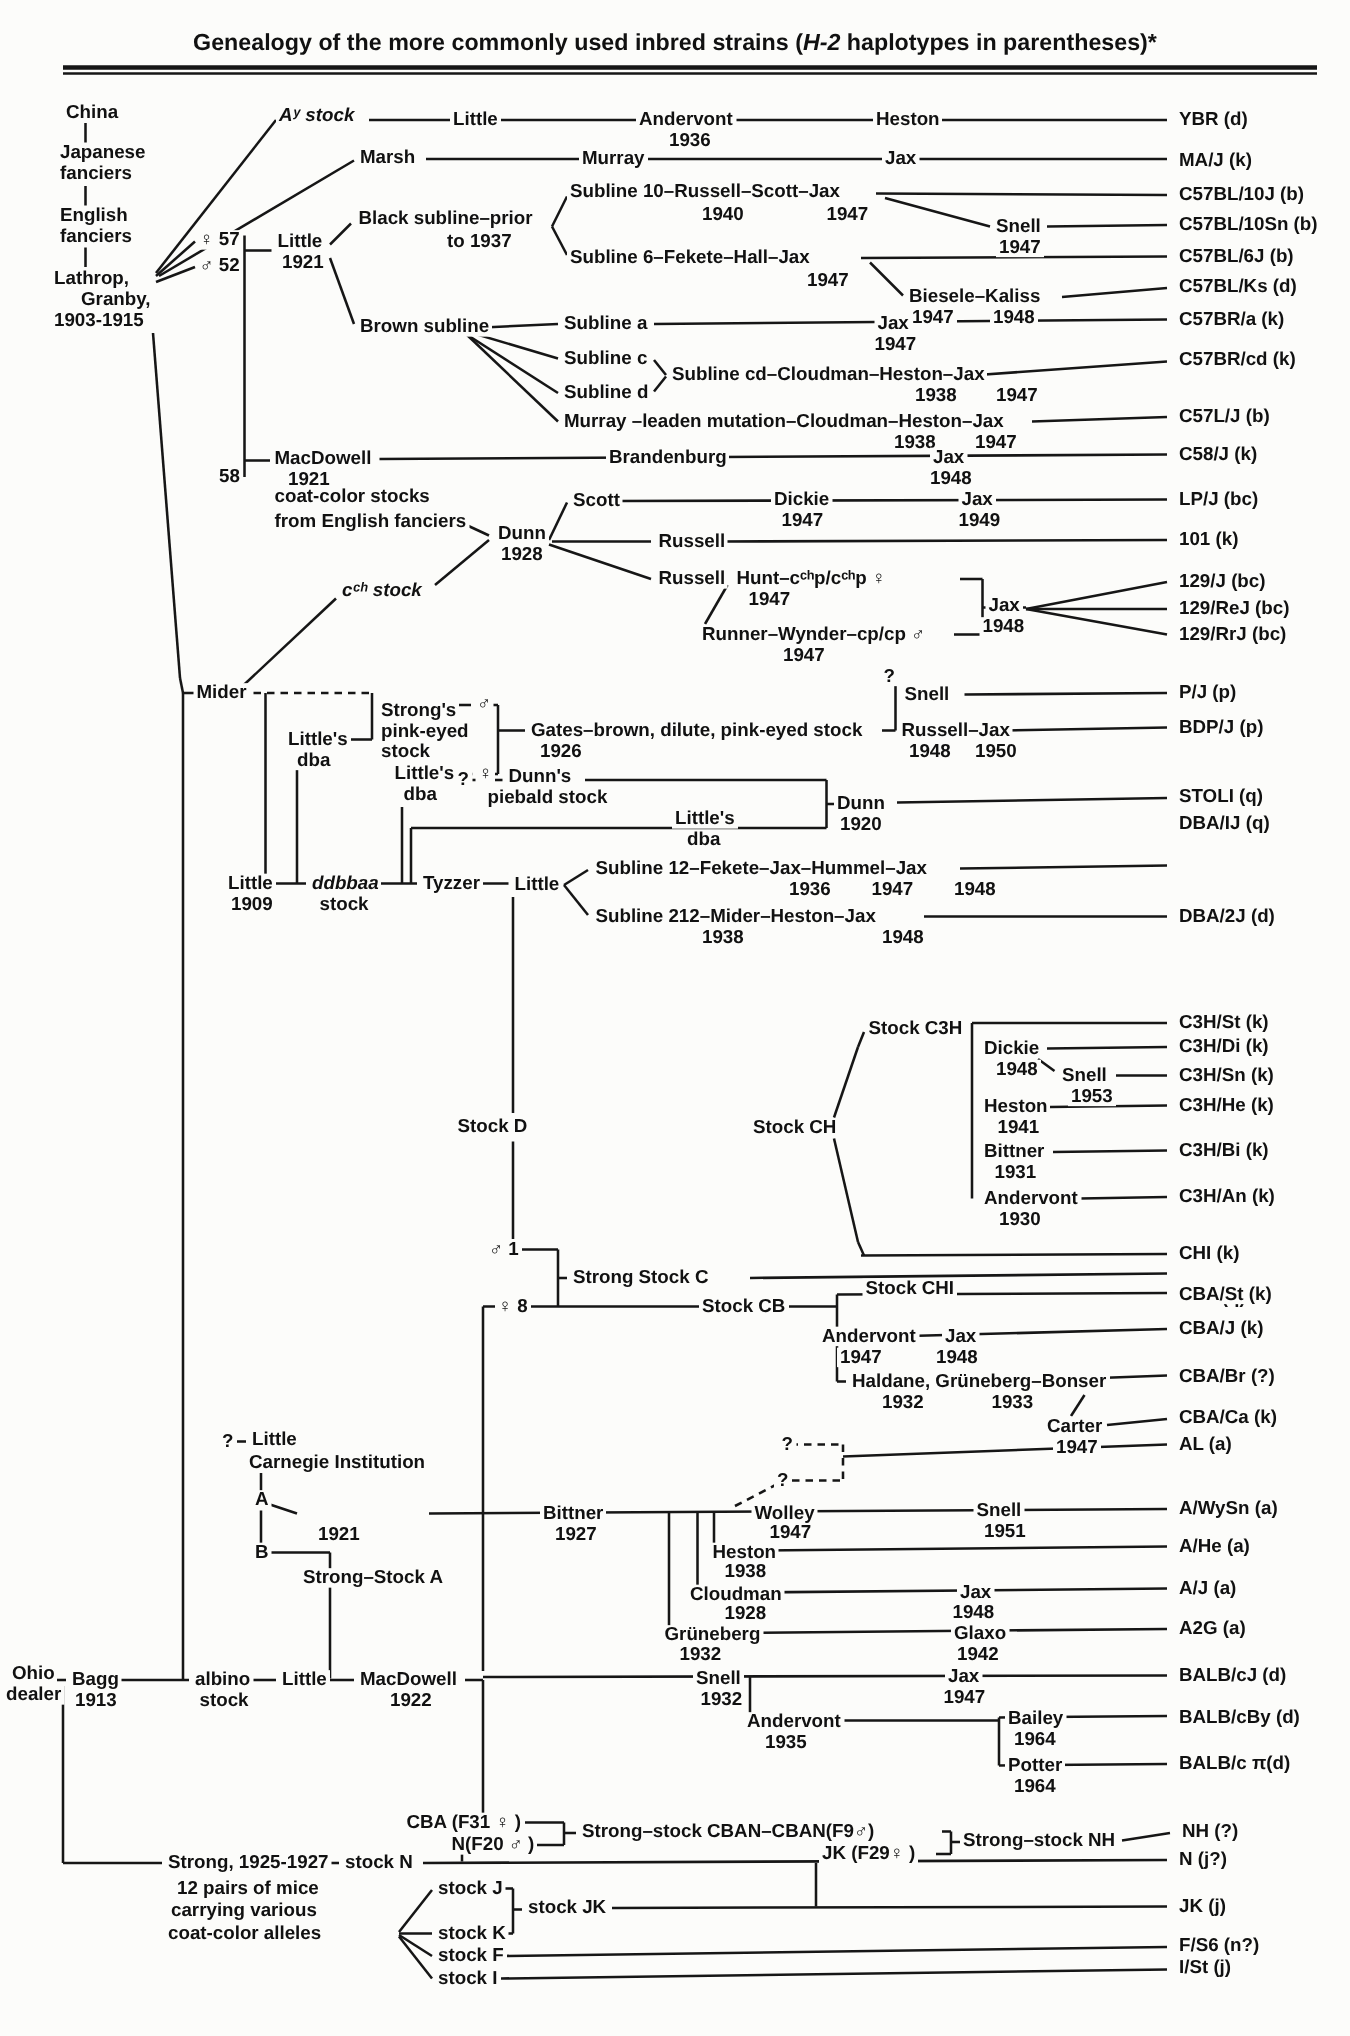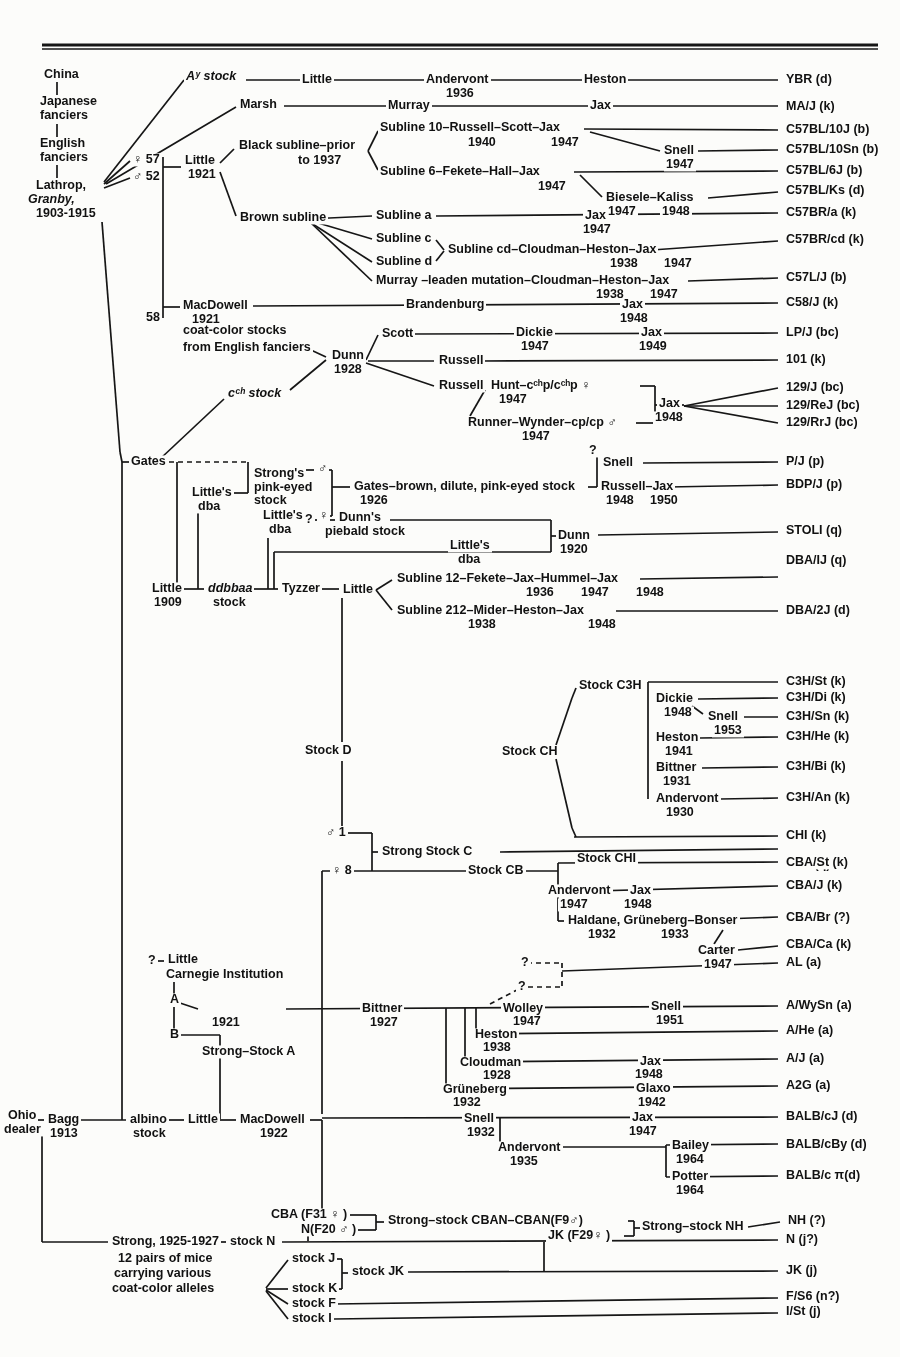--- a/index.html
+++ b/index.html
@@ -181,28 +181,31 @@
       <line x1="376" y1="1215" x2="376" y2="1230" stroke="#161616" stroke-width="1.7"></line>
       <line x1="376" y1="1222" x2="384" y2="1222" stroke="#161616" stroke-width="1.7"></line>
       <line x1="308" y1="1241" x2="308" y2="1236" stroke="#161616" stroke-width="1.7"></line>
       <line x1="544" y1="1271" x2="544" y2="1242" stroke="#161616" stroke-width="1.7"></line>
       <line x1="628" y1="1221" x2="634" y2="1221" stroke="#161616" stroke-width="1.7"></line>
       <line x1="624" y1="1236" x2="634" y2="1236" stroke="#161616" stroke-width="1.7"></line>
       <line x1="634" y1="1221" x2="634" y2="1236" stroke="#161616" stroke-width="1.7"></line>
       <line x1="634" y1="1228" x2="640" y2="1228" stroke="#161616" stroke-width="1.7"></line>
       <line x1="748" y1="1227" x2="780" y2="1222" stroke="#161616" stroke-width="1.7"></line>
     </svg>
+  <div id="title-wrap">
+    <span>Genealogy of the more commonly used inbred strains (</span><span class="it">H-2</span><span> haplotypes in parentheses)*</span>
+  </div>
   <div id="diagram">
       <div class="lbl" style="left: 42px; top: 75px;">China</div>
       <div class="lbl" style="left: 38px; top: 102px;">Japanese</div>
       <div class="lbl" style="left: 38px; top: 116px;">fanciers</div>
       <div class="lbl" style="left: 38px; top: 144px;">English</div>
       <div class="lbl" style="left: 38px; top: 158px;">fanciers</div>
       <div class="lbl" style="left: 34px; top: 186px;">Lathrop,</div>
-      <div class="lbl" style="left: 26px; top: 200px; font-style: italic;">Granby,</div>
+      <div class="lbl" style="left: 52px; top: 200px;">Granby,</div>
       <div class="lbl" style="left: 34px; top: 214px;">1903-1915</div>
       <div class="lbl it" style="left: 184px; top: 77px;">Aʸ stock</div>
       <div class="lbl" style="left: 300px; top: 80px;">Little</div>
       <div class="lbl" style="left: 424px; top: 80px;">Andervont</div>
       <div class="lbl" style="left: 444px; top: 94px;">1936</div>
       <div class="lbl" style="left: 582px; top: 80px;">Heston</div>
       <div class="lbl" style="left: 784px; top: 80px;">YBR (d)</div>
       <div class="lbl" style="left: 238px; top: 105px;">Marsh</div>
       <div class="lbl" style="left: 386px; top: 106px;">Murray</div>
       <div class="lbl" style="left: 588px; top: 106px;">Jax</div>
@@ -265,21 +268,21 @@
       <div class="lbl" style="left: 437px; top: 386px;">Russell</div>
       <div class="lbl" style="left: 489px; top: 386px;">Hunt–cᶜʰp/cᶜʰp ♀</div>
       <div class="lbl" style="left: 497px; top: 400px;">1947</div>
       <div class="lbl" style="left: 466px; top: 423px;">Runner–Wynder–cp/cp ♂</div>
       <div class="lbl" style="left: 520px; top: 437px;">1947</div>
       <div class="lbl" style="left: 657px; top: 404px;">Jax</div>
       <div class="lbl" style="left: 653px; top: 418px;">1948</div>
       <div class="lbl" style="left: 784px; top: 388px;">129/J (bc)</div>
       <div class="lbl" style="left: 784px; top: 406px;">129/ReJ (bc)</div>
       <div class="lbl" style="left: 784px; top: 423px;">129/RrJ (bc)</div>
-      <div class="lbl" style="left: 129px; top: 462px;">Gates</div>
+      <div class="lbl" style="left: 129px; top: 462px;">Mider</div>
       <div class="lbl" style="left: 252px; top: 474px;">Strong's</div>
       <div class="lbl" style="left: 252px; top: 488px;">pink-eyed</div>
       <div class="lbl" style="left: 252px; top: 501px;">stock</div>
       <div class="lbl" style="left: 316px; top: 469px;">♂</div>
       <div class="lbl" style="left: 190px; top: 493px;">Little's</div>
       <div class="lbl" style="left: 196px; top: 507px;">dba</div>
       <div class="lbl" style="left: 352px; top: 487px;">Gates–brown, dilute, pink-eyed stock</div>
       <div class="lbl" style="left: 358px; top: 501px;">1926</div>
       <div class="lbl" style="left: 587px; top: 451px;">?</div>
       <div class="lbl" style="left: 601px; top: 463px;">Snell</div>
@@ -302,21 +305,21 @@
       <div class="lbl" style="left: 150px; top: 589px;">Little</div>
       <div class="lbl" style="left: 152px; top: 603px;">1909</div>
       <div class="lbl it" style="left: 206px; top: 589px;">ddbbaa</div>
       <div class="lbl" style="left: 211px; top: 603px;">stock</div>
       <div class="lbl" style="left: 280px; top: 589px;">Tyzzer</div>
       <div class="lbl" style="left: 341px; top: 590px;">Little</div>
       <div class="lbl" style="left: 395px; top: 579px;">Subline 12–Fekete–Jax–Hummel–Jax</div>
       <div class="lbl" style="left: 524px; top: 593px;">1936</div>
       <div class="lbl" style="left: 579px; top: 593px;">1947</div>
       <div class="lbl" style="left: 634px; top: 593px;">1948</div>
-      <div class="lbl" style="left: 784px; top: 549px; margin-top: 12px;">DBA/IJ (q)</div>
+      <div class="lbl" style="left: 784px; top: 549px;">DBA/IJ (q)</div>
       <div class="lbl" style="left: 395px; top: 611px;">Subline 212–Mider–Heston–Jax</div>
       <div class="lbl" style="left: 466px; top: 625px;">1938</div>
       <div class="lbl" style="left: 586px; top: 625px;">1948</div>
       <div class="lbl" style="left: 784px; top: 611px;">DBA/2J (d)</div>
       <div class="lbl" style="left: 303px; top: 751px;">Stock D</div>
       <div class="lbl" style="left: 500px; top: 752px; text-align: right;">Stock CH</div>
       <div class="lbl" style="left: 577px; top: 686px;">Stock C3H</div>
       <div class="lbl" style="left: 784px; top: 682px;">C3H/St (k)</div>
       <div class="lbl" style="left: 654px; top: 699px;">Dickie</div>
       <div class="lbl" style="left: 662px; top: 713px;">1948</div>

